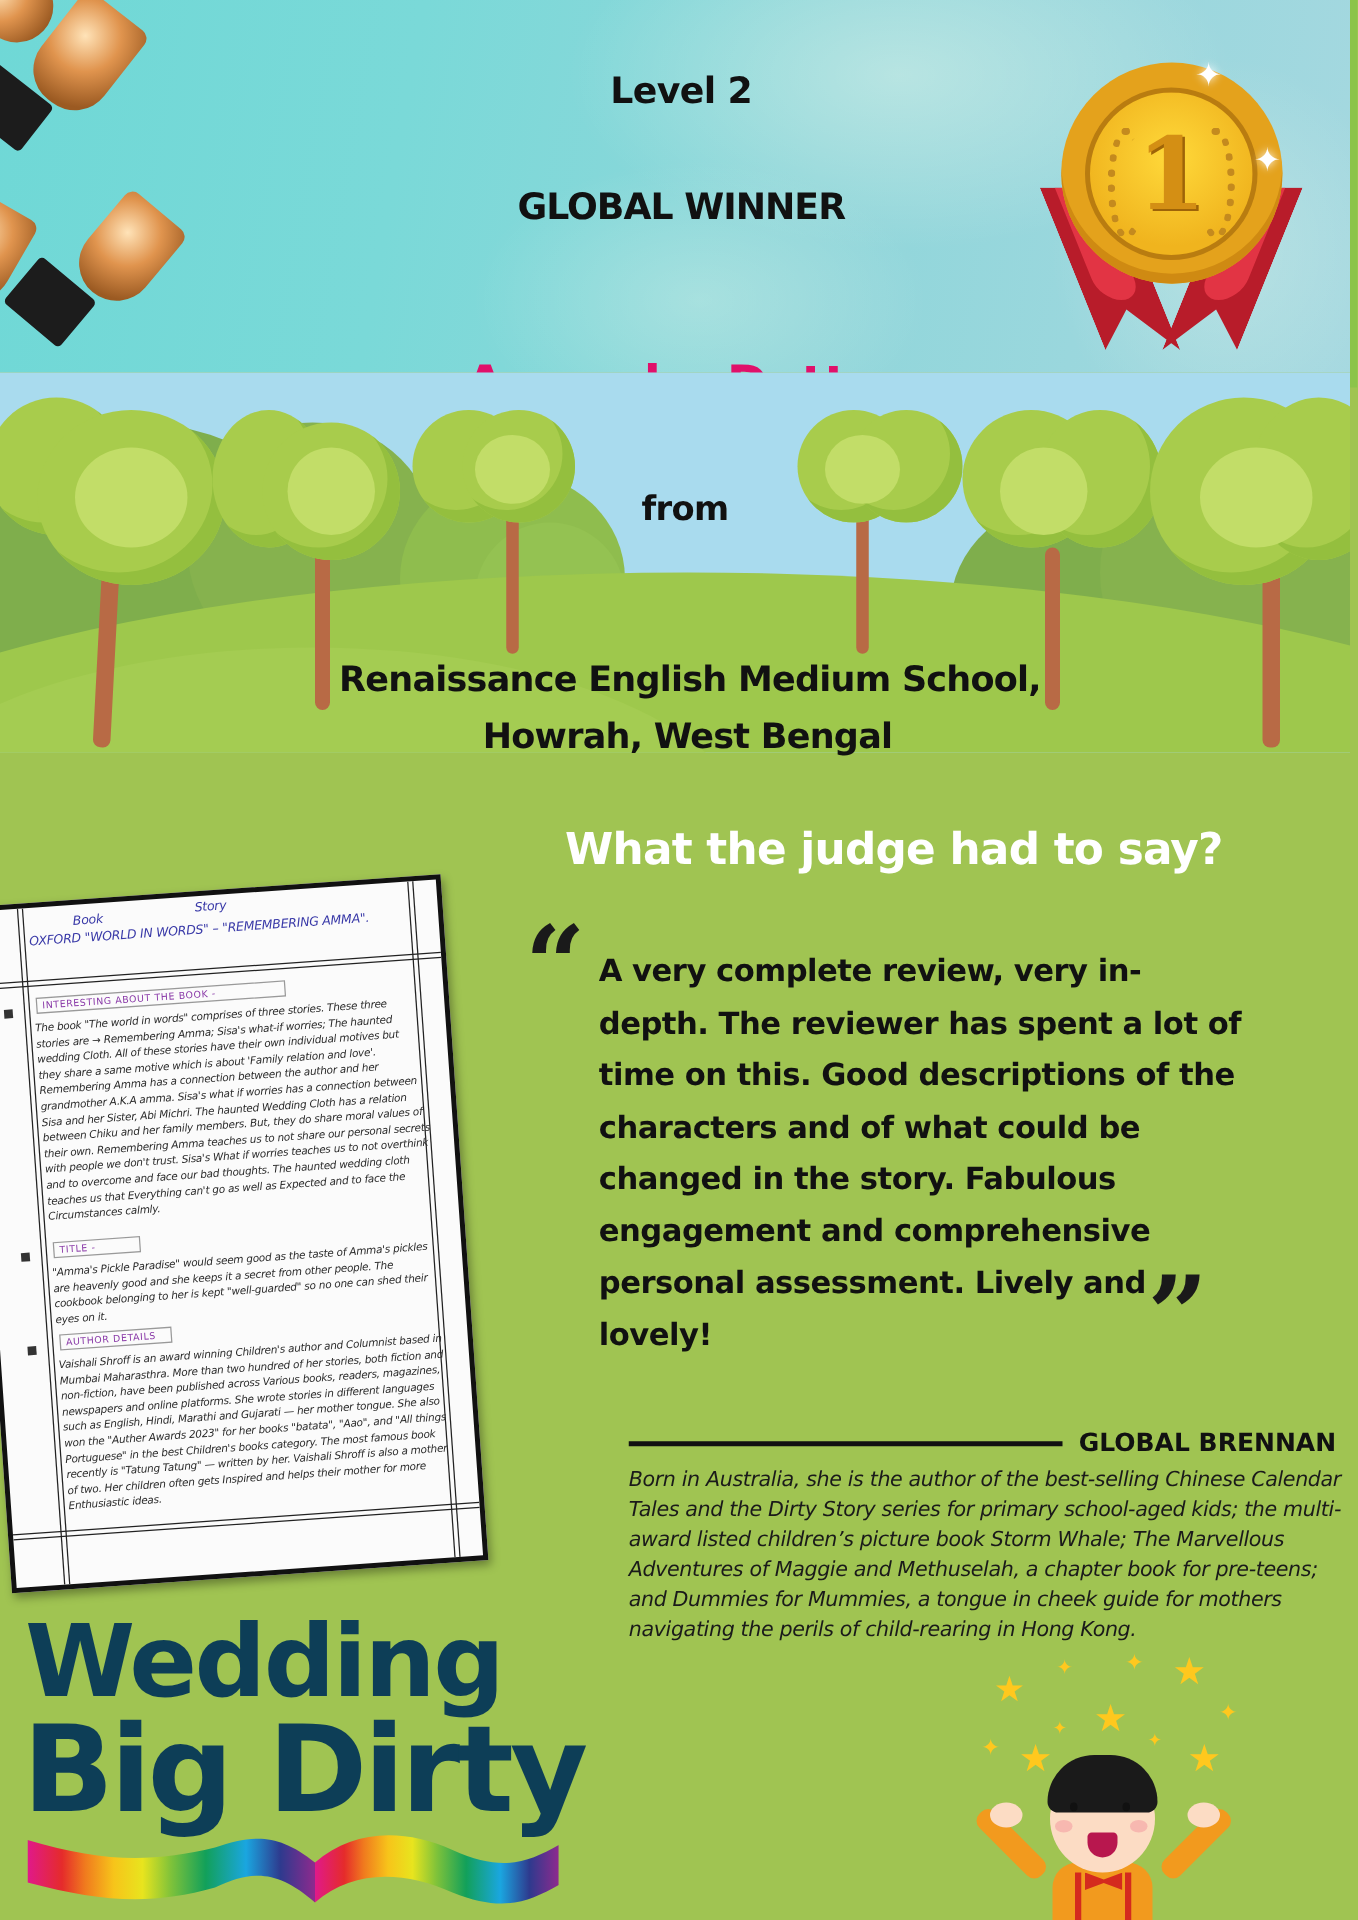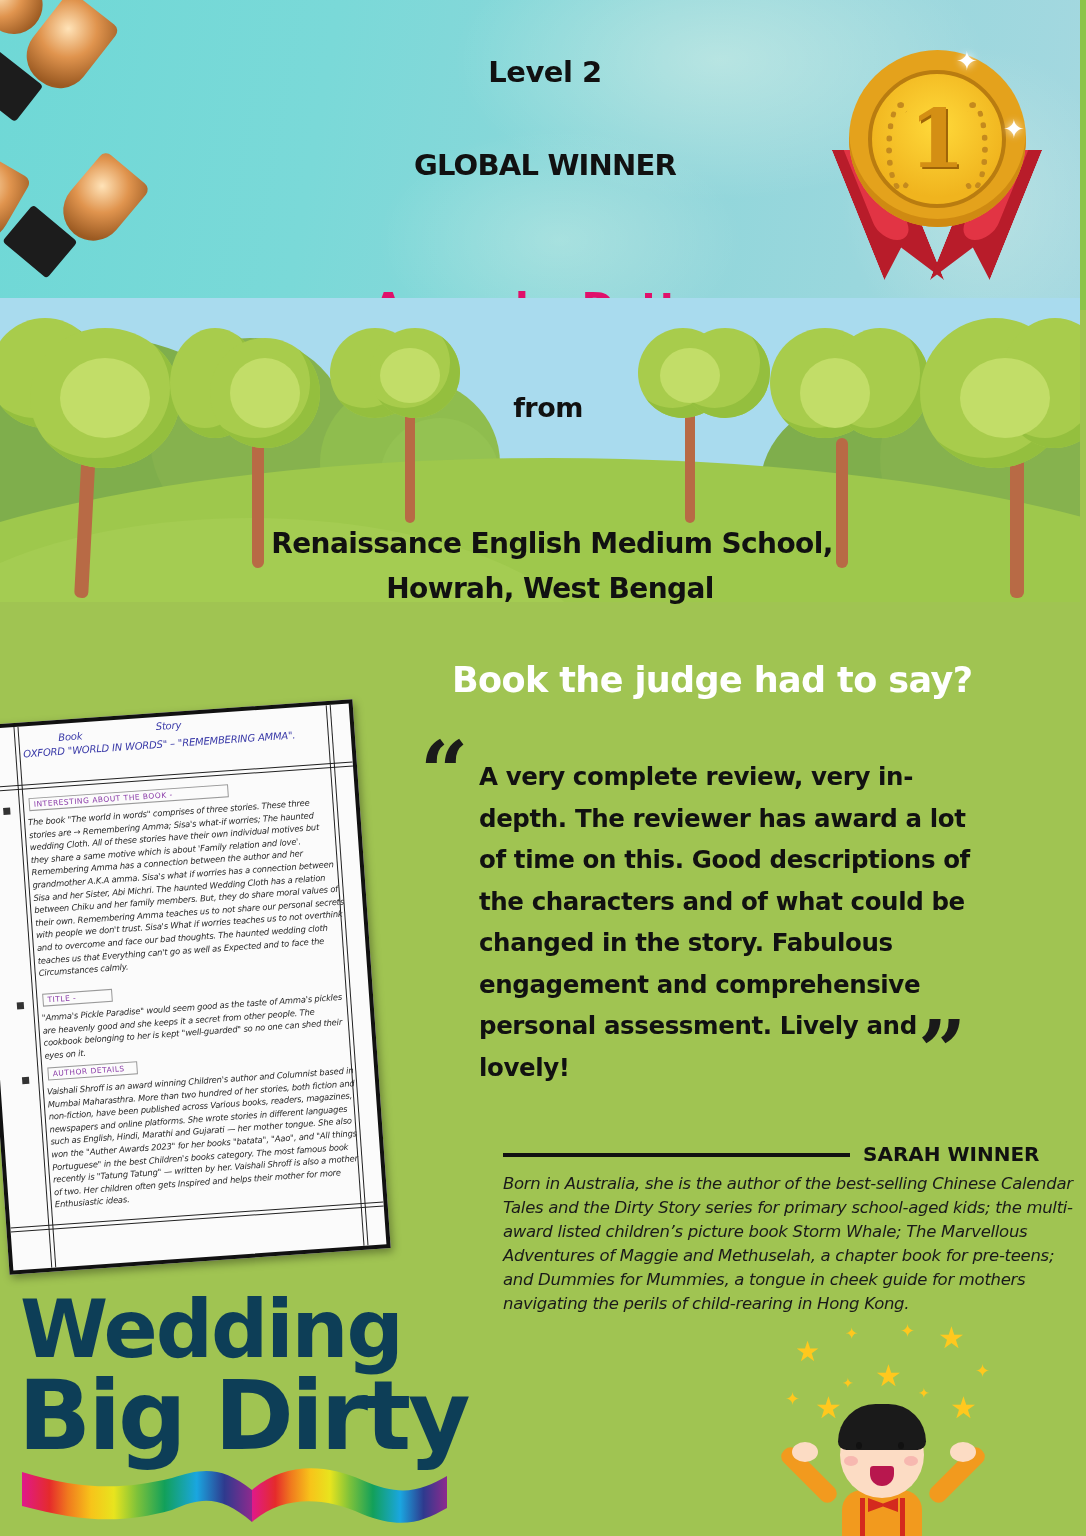--- a/index.html
+++ b/index.html
@@ -209,27 +209,27 @@
     <div class="check" style="left:22px; top:275px;"></div>
     <div class="box-label" style="left:48px; top:268px; width:70px;">TITLE -</div>
     <div class="hand" style="left:46px; top:286px; width:310px;">"Amma's Pickle Paradise" would seem good as the taste of Amma's pickles are heavenly good and she keeps it a secret from other people. The cookbook belonging to her is kept "well-guarded" so no one can shed their eyes on it.</div>
 
     <div class="check" style="left:22px; top:350px;"></div>
     <div class="box-label" style="left:48px; top:342px; width:90px;">AUTHOR DETAILS</div>
     <div class="hand" style="left:46px; top:360px; width:310px;">Vaishali Shroff is an award winning Children's author and Columnist based in Mumbai Maharasthra. More than two hundred of her stories, both fiction and non-fiction, have been published across Various books, readers, magazines, newspapers and online platforms. She wrote stories in different languages such as English, Hindi, Marathi and Gujarati — her mother tongue. She also won the "Auther Awards 2023" for her books "batata", "Aao", and "All things Portuguese" in the best Children's books category. The most famous book recently is "Tatung Tatung" — written by her. Vaishali Shroff is also a mother of two. Her children often gets Inspired and helps their mother for more Enthusiastic ideas.</div>
   </div>
 </div>
 
-<div class="judge-heading">Book the judge had to say?</div>
+<div class="judge-heading">What the judge had to say?</div>
 <div class="quote-open">“</div>
-<div class="quote-text">A very complete review, very in-depth. The reviewer has award a lot of time on this. Good descriptions of the characters and of what could be changed in the story. Fabulous engagement and comprehensive personal assessment. Lively and lovely!</div>
+<div class="quote-text">A very complete review, very in-depth. The reviewer has spent a lot of time on this. Good descriptions of the characters and of what could be changed in the story. Fabulous engagement and comprehensive personal assessment. Lively and lovely!</div>
 <div class="quote-close">”</div>
 
 <div class="judge-rule"></div>
-<div class="judge-name">SARAH WINNER</div>
+<div class="judge-name">GLOBAL BRENNAN</div>
 <div class="judge-bio">Born in Australia, she is the author of the best-selling Chinese Calendar Tales and the Dirty Story series for primary school-aged kids; the multi-award listed children’s picture book Storm Whale; The Marvellous Adventures of Maggie and Methuselah, a chapter book for pre-teens; and Dummies for Mummies, a tongue in cheek guide for mothers navigating the perils of child-rearing in Hong Kong.</div>
 
 <div class="logo-oxford">Wedding</div>
 <div class="logo-bigread">Big Dirty</div>
 <svg class="logo-ribbon" viewBox="0 0 425 64" preserveAspectRatio="none">
   <defs>
     <linearGradient id="rb" x1="0" x2="1" y1="0" y2="0">
       <stop offset="0" stop-color="#e0198a"></stop>
       <stop offset="0.12" stop-color="#e52b2b"></stop>
       <stop offset="0.2" stop-color="#f07a1e"></stop>

